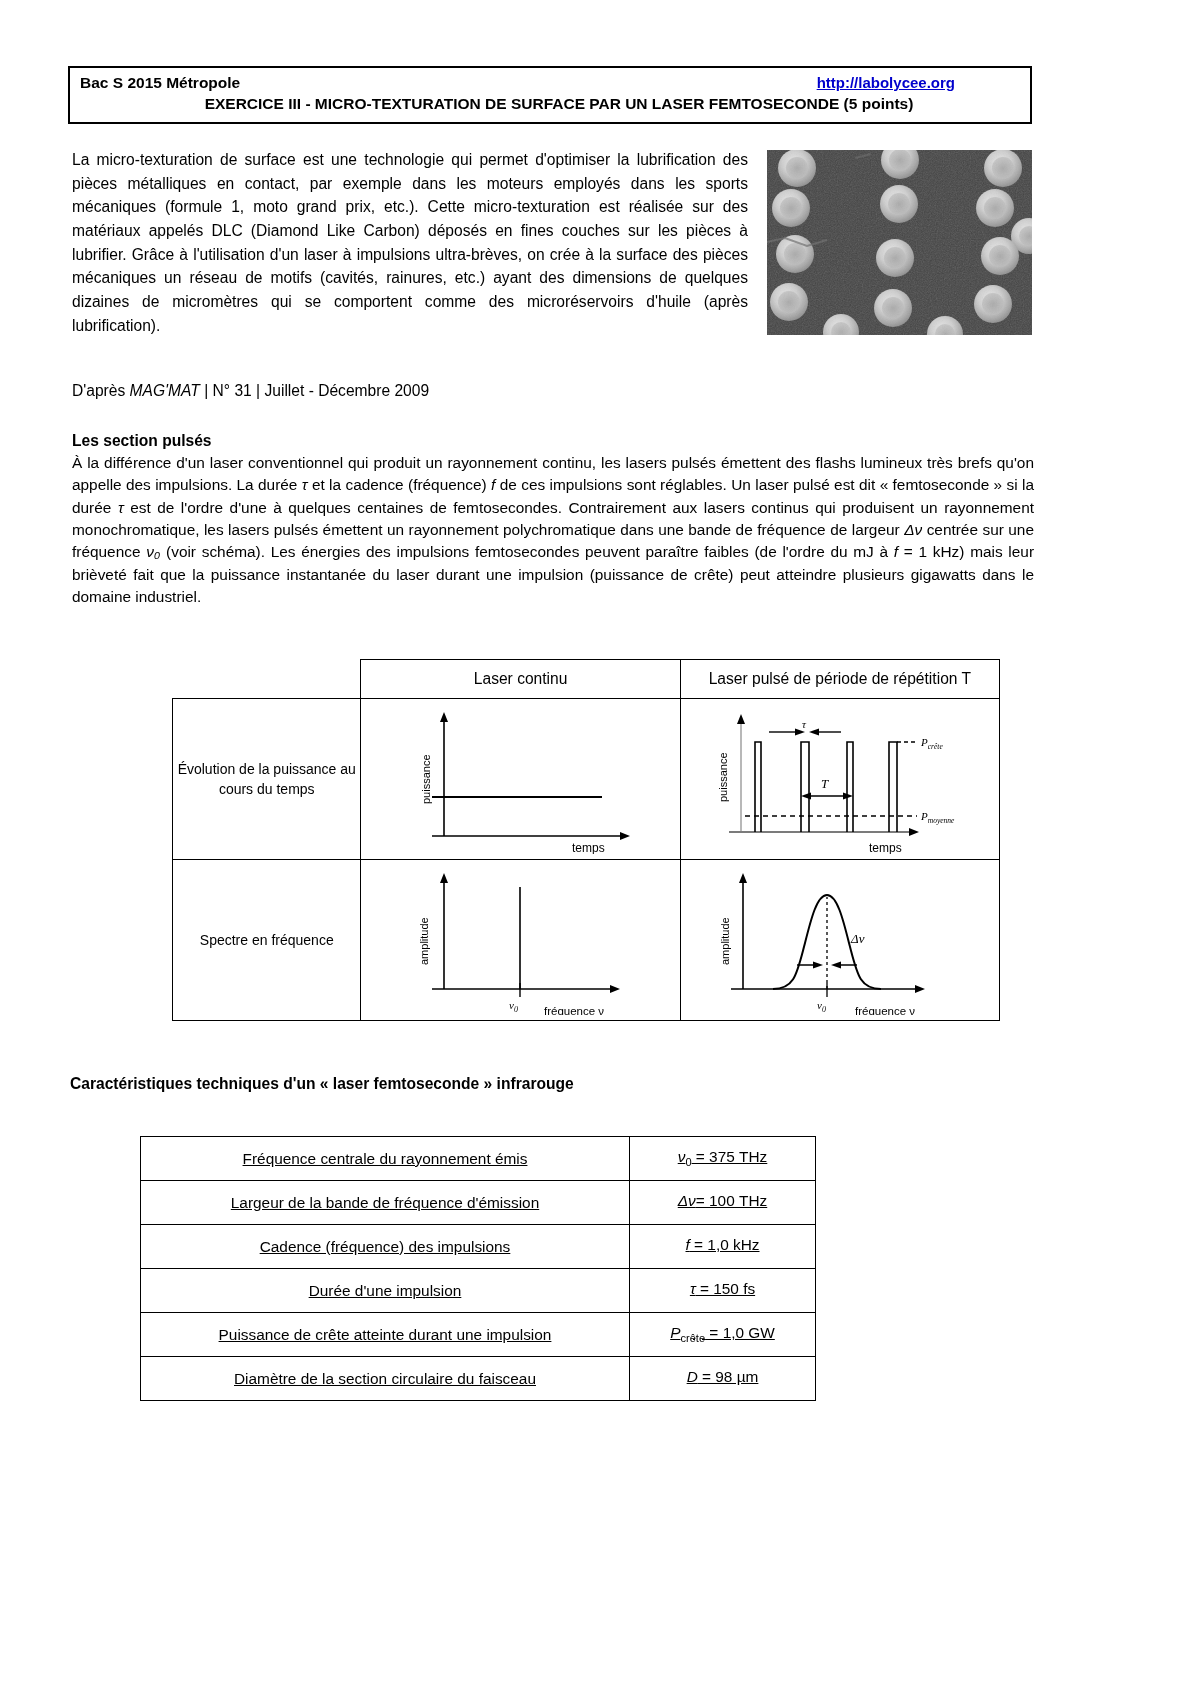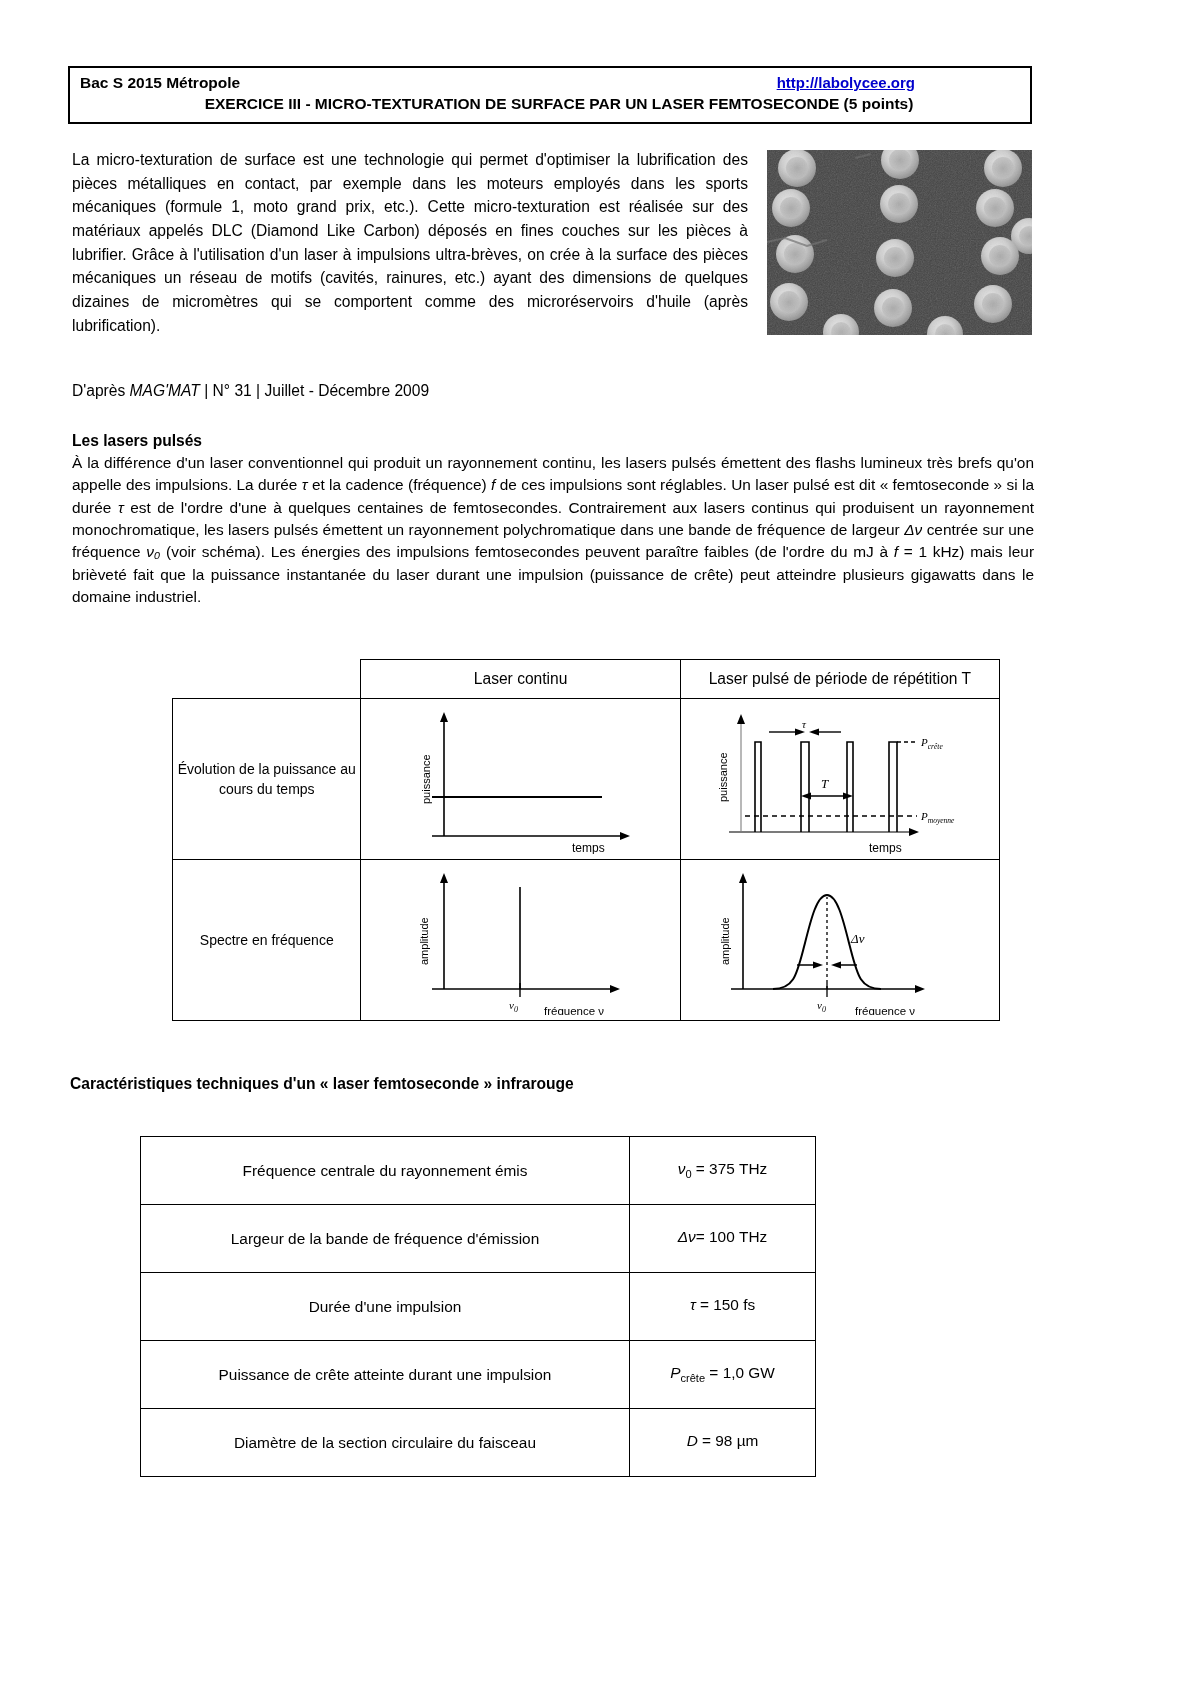--- a/index.html
+++ b/index.html
@@ -39,21 +39,21 @@
     line-height: 1.35;
     gap: 12px;
   }
   .header-title {
     white-space: nowrap;
   }
   .header-url {
     color: #0000cc;
     text-decoration: underline;
     font-size: 15px;
-    margin-right: 105px;
+    margin-right: 65px;
   }
   .header-line2 {
     font-weight: bold;
     font-size: 15.5px;
     text-align: center;
     line-height: 1.35;
     padding-left: 18px;
   }
 
   
@@ -151,21 +151,22 @@
     position: absolute;
     left: 140px;
     top: 1136px;
     width: 676px;
     border-collapse: collapse;
     font-size: 15.4px;
   }
   .carac-table td {
     border: 1.6px solid #000;
     height: 43px;
-    padding: 12px 10px;
+    padding: 0 10px;
+    text-decoration: underline;
   }
   .carac-desc {
     text-align: center;
     width: 500px;
   }
   .carac-val {
     text-align: center;
     width: 176px;
   }
   .carac-val i, .carac-desc i { font-style: italic; }
@@ -274,21 +275,21 @@
         <rect x="0" y="0" width="265" height="185" filter="url(#grain)" opacity="0.35"></rect>
       </svg>
     </div>
     <div class="intro-text">La micro-texturation de surface est une technologie qui permet d'optimiser la lubrification des pièces métalliques en contact, par exemple dans les moteurs employés dans les sports mécaniques (formule 1, moto grand prix, etc.). Cette micro-texturation est réalisée sur des matériaux appelés DLC (Diamond Like Carbon) déposés en fines couches sur les pièces à lubrifier. Grâce à l'utilisation d'un laser à impulsions ultra-brèves, on crée à la surface des pièces mécaniques un réseau de motifs (cavités, rainures, etc.) ayant des dimensions de quelques dizaines de micromètres qui se comportent comme des microréservoirs d'huile (après lubrification).</div>
   </div>
 
   <div class="credit">
     <span>D'après </span><i>MAG'MAT</i><span> | N° 31 | Juillet - Décembre 2009</span>
   </div>
 
-  <div class="sec-title" id="lasers-title">Les lasers pulsés</div>
+  <div class="sec-title" id="lasers-title">Les section pulsés</div>
 
   <div class="body-text">
     <span>À la différence d'un laser conventionnel qui produit un rayonnement continu, les lasers pulsés émettent des flashs lumineux très brefs qu'on appelle des impulsions. La durée </span><i>τ</i><span> et la cadence (fréquence) </span><i>f</i><span> de ces impulsions sont réglables. Un laser pulsé est dit « femtoseconde » si la durée </span><i>τ</i><span> est de l'ordre d'une à quelques centaines de femtosecondes. Contrairement aux lasers continus qui produisent un rayonnement monochromatique, les lasers pulsés émettent un rayonnement polychromatique dans une bande de fréquence de largeur </span><i>Δν</i><span> centrée sur une fréquence </span><i>ν₀</i><span> (voir schéma). Les énergies des impulsions femtosecondes peuvent paraître faibles (de l'ordre du mJ à </span><i>f</i><span> = 1 kHz) mais leur brièveté fait que la puissance instantanée du laser durant une impulsion (puissance de crête) peut atteindre plusieurs gigawatts dans le domaine industriel.</span>
   </div>
 
   <table class="cmp-table">
     <tbody>
         <tr>
       <td class="blank"></td>
       <td class="cmp-head">Laser continu</td>
@@ -393,20 +394,24 @@
     <tbody>
       <tr>
         <td class="carac-desc">Fréquence centrale du rayonnement émis</td>
         <td class="carac-val"><i>ν</i><sub class="sub">0</sub><span> = 375 THz</span></td>
       </tr>
       <tr>
         <td class="carac-desc">Largeur de la bande de fréquence d'émission</td>
         <td class="carac-val"><i>Δν</i><sub class="sub"></sub><span>= 100 THz</span></td>
       </tr>
       <tr>
+        <td class="carac-desc">Cadence (fréquence) des impulsions</td>
+        <td class="carac-val"><i>f</i><sub class="sub"></sub><span> = 1,0 kHz</span></td>
+      </tr>
+      <tr>
         <td class="carac-desc">Durée d'une impulsion</td>
         <td class="carac-val"><i>τ</i><sub class="sub"></sub><span> = 150 fs</span></td>
       </tr>
       <tr>
         <td class="carac-desc">Puissance de crête atteinte durant une impulsion</td>
         <td class="carac-val"><i>P</i><sub class="sub">crête</sub><span> = 1,0 GW</span></td>
       </tr>
       <tr>
         <td class="carac-desc">Diamètre de la section circulaire du faisceau</td>
         <td class="carac-val"><i>D</i><sub class="sub"></sub><span> = 98 µm</span></td>

